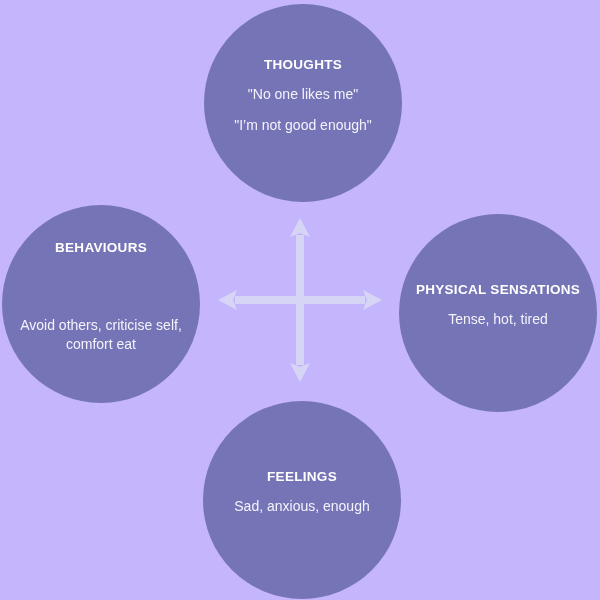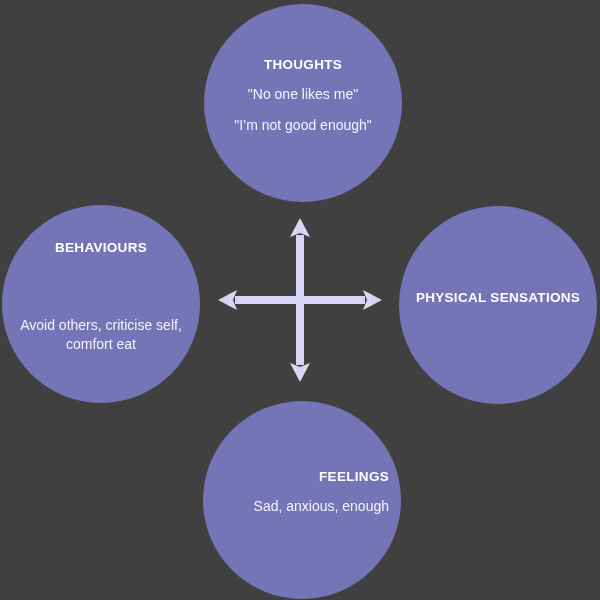--- a/index.html
+++ b/index.html
@@ -5,42 +5,42 @@
   html, body {
     margin: 0;
     padding: 0;
     background: #ffffff;
     font-family: "Liberation Sans", "DejaVu Sans", sans-serif;
   }
   .canvas {
     position: relative;
     width: 600px;
     height: 600px;
-    background: #404040;
+    background: #c4b5fd;
     overflow: hidden;
   }
   .node {
     position: absolute;
     width: 198px;
     height: 198px;
     border-radius: 50%;
     background: #7574b6;
     display: flex;
     flex-direction: column;
     align-items: center;
     justify-content: center;
     text-align: center;
     box-sizing: border-box;
     padding: 0 12px 15px 12px;
     color: #ffffff;
   }
   .node-top    { left: 204px; top: 4px;   }
   .node-left   { left: 2px;   top: 205px; gap: 48px; }
-  .node-right  { left: 399px; top: 206px; }
-  .node-bottom { left: 203px; top: 401px; align-items: flex-end; }
+  .node-right  { left: 399px; top: 214px; }
+  .node-bottom { left: 203px; top: 401px; }
   .node-title {
     font-size: 13.5px;
     font-weight: 700;
     letter-spacing: 0.3px;
     white-space: nowrap;
     color: #ffffff;
   }
   .node-line {
     font-size: 14px;
     font-weight: 400;
@@ -68,20 +68,21 @@
     <div class="node-line">"I’m not good enough"</div>
   </div>
 
   <div class="node node-left">
     <div class="node-title">BEHAVIOURS</div>
     <div class="node-line">Avoid others, criticise self, comfort eat</div>
   </div>
 
   <div class="node node-right">
     <div class="node-title">PHYSICAL SENSATIONS</div>
+    <div class="node-line">Tense, hot, tired</div>
   </div>
 
   <div class="node node-bottom">
     <div class="node-title">FEELINGS</div>
     <div class="node-line">Sad, anxious, enough</div>
   </div>
 
   <svg class="cross" viewBox="0 0 180 180" xmlns="http://www.w3.org/2000/svg">
     <line x1="90" y1="25" x2="90" y2="155" stroke="#d6d5f6" stroke-width="8"></line>
     <line x1="25" y1="90" x2="155" y2="90" stroke="#d6d5f6" stroke-width="8"></line>

